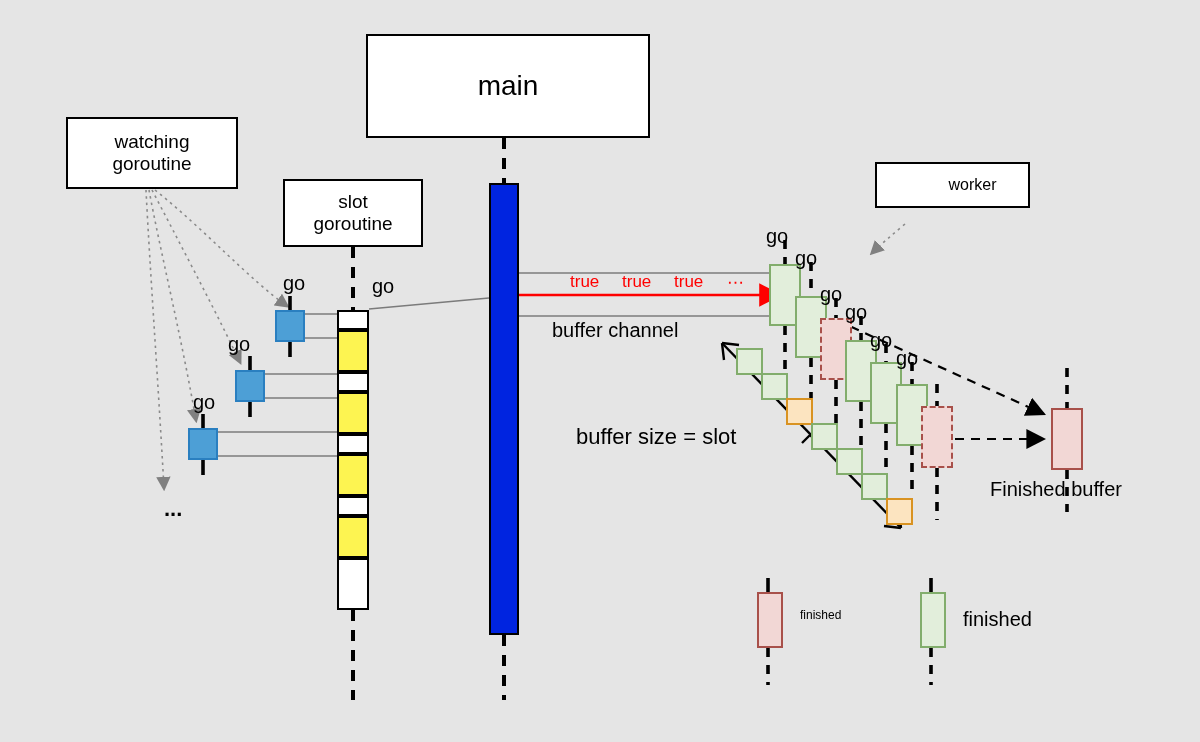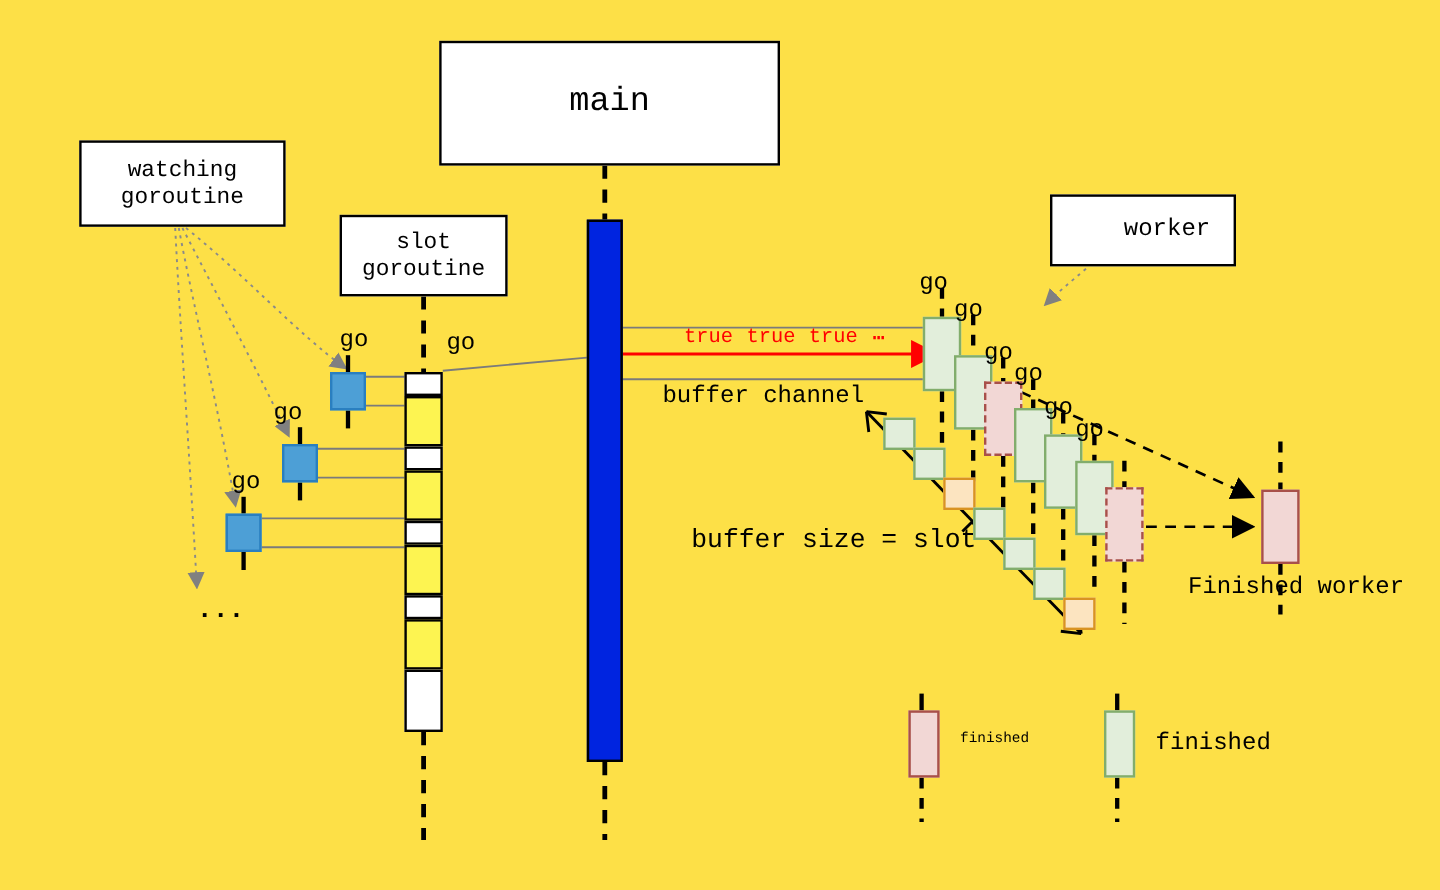--- a/index.html
+++ b/index.html
@@ -7,23 +7,22 @@
     padding: 0;
     background: #ffffff;
   }
   body {
     font-family: "Liberation Sans", sans-serif;
   }
   #stage {
     position: relative;
     width: 1200px;
     height: 742px;
-    background: #fde047;
+    background: #e5e5e5;
     overflow: hidden;
-    font-family: Liberation Mono, monospace;
   }
   #svg-layer {
     position: absolute;
     left: 0;
     top: 0;
     width: 1200px;
     height: 742px;
   }
   .node-box {
     position: absolute;
@@ -207,21 +206,21 @@
   </svg>
 
   <div class="node-box" style="left:366px; top:34px; width:284px; height:104px; font-size:28px;">main</div>
 
   <div class="node-box" style="left:66px; top:117px; width:172px; height:72px; font-size:19px;">watching
 goroutine</div>
 
   <div class="node-box" style="left:283px; top:179px; width:140px; height:68px; font-size:19px;">slot
 goroutine</div>
 
-  <div class="node-box" style="left:875px; top:162px; width:155px; height:60px; font-size:20px;padding-left:40px;">worker</div>
+  <div class="node-box" style="left:875px; top:162px; width:155px; height:46px; font-size:16px;padding-left:40px;">worker</div>
 
   <div class="blue-bar" style="left:489px; top:183px; width:30px; height:452px;"></div>
 
   <div style="position:absolute; left:337px; top:310px; width:32px; height:300px;">
     <div class="seg" style="left:0; top:0;   width:32px; height:20px; background:#ffffff;"></div>
     <div class="seg" style="left:0; top:20px;  width:32px; height:42px; background:#fdf451;"></div>
     <div class="seg" style="left:0; top:62px;  width:32px; height:20px; background:#ffffff;"></div>
     <div class="seg" style="left:0; top:82px;  width:32px; height:42px; background:#fdf451;"></div>
     <div class="seg" style="left:0; top:124px; width:32px; height:20px; background:#ffffff;"></div>
     <div class="seg" style="left:0; top:144px; width:32px; height:42px; background:#fdf451;"></div>
@@ -263,22 +262,22 @@
   <div class="go-lbl" style="left:845px; top:301px;">go</div>
   <div class="go-lbl" style="left:870px; top:329px;">go</div>
   <div class="go-lbl" style="left:896px; top:347px;">go</div>
 
   <div class="txt" style="left:570px; top:272px; font-size:17px; color:#ff0000;">true</div>
   <div class="txt" style="left:622px; top:272px; font-size:17px; color:#ff0000;">true</div>
   <div class="txt" style="left:674px; top:272px; font-size:17px; color:#ff0000;">true</div>
   <div class="txt" style="left:727px; top:272px; font-size:17px; color:#ff0000;">⋯</div>
 
   <div class="txt" style="left:552px; top:319px; font-size:20px;">buffer channel</div>
-  <div class="txt" style="left:576px; top:424px; font-size:22px;margin-top:14px;">buffer size = slot</div>
-  <div class="txt" style="left:990px; top:478px; font-size:20px;">Finished worker</div>
+  <div class="txt" style="left:576px; top:424px; font-size:22px;">buffer size = slot</div>
+  <div class="txt" style="left:990px; top:478px; font-size:20px;">Finished buffer</div>
   <div class="txt" style="left:164px; top:496px; font-size:22px; font-weight:bold;">...</div>
 
   <div class="fin-box-solid" style="left:757px; top:592px; width:26px; height:56px;"></div>
   <div class="txt" style="left:800px; top:608px; font-size:12px;">finished</div>
 
   <div class="work-box" style="left:920px; top:592px; width:26px; height:56px;"></div>
   <div class="txt" style="left:963px; top:608px; font-size:20px;">finished</div>
 
 </div>
 

